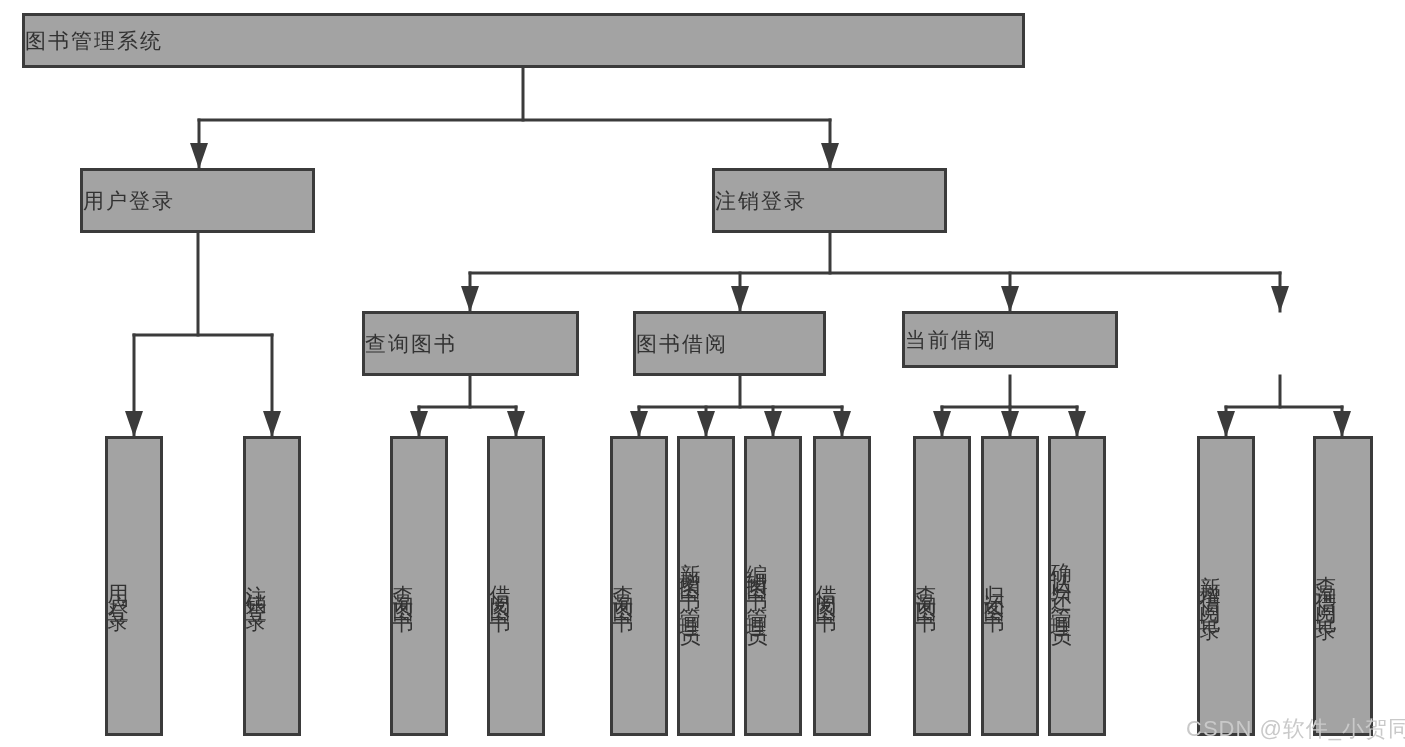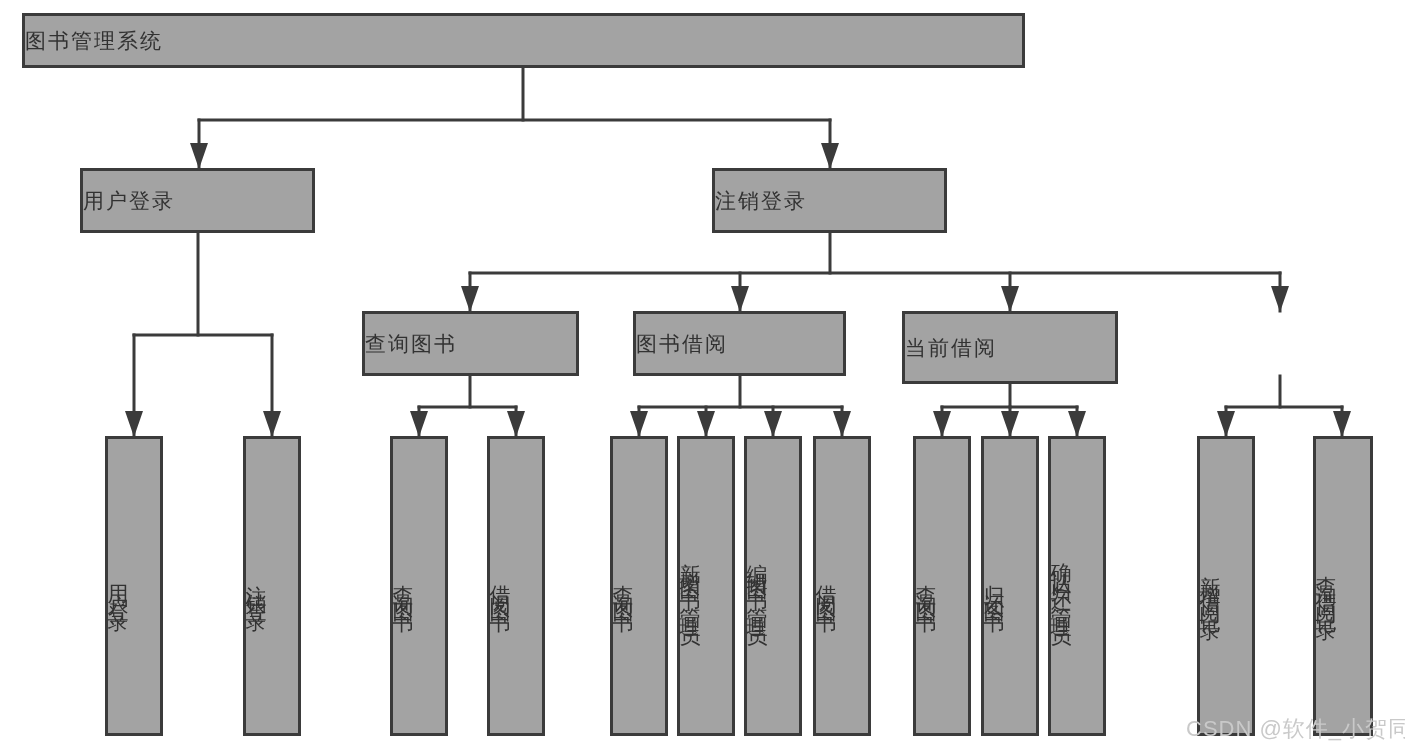--- a/index.html
+++ b/index.html
@@ -115,24 +115,24 @@
   <div class="box" style="left:80px;top:168px;width:235px;height:65px">
     <span>用户登录</span>
   </div>
   <div class="box" style="left:712px;top:168px;width:235px;height:65px">
     <span>注销登录</span>
   </div>
 
   <div class="box" style="left:362px;top:311px;width:217px;height:65px">
     <span>查询图书</span>
   </div>
-  <div class="box" style="left:633px;top:311px;width:213px;height:65px">
+  <div class="box" style="left:633px;top:311px;width:193px;height:65px">
     <span>图书借阅</span>
   </div>
-  <div class="box" style="left:902px;top:311px;width:216px;height:73px">
+  <div class="box" style="left:902px;top:311px;width:216px;height:57px">
     <span>当前借阅</span>
   </div>
 
   <div class="box leaf" style="left:105px">
     <span class="vtext">用户登录</span>
   </div>
   <div class="box leaf" style="left:243px">
     <span class="vtext">注销登录</span>
   </div>
   <div class="box leaf" style="left:390px">

